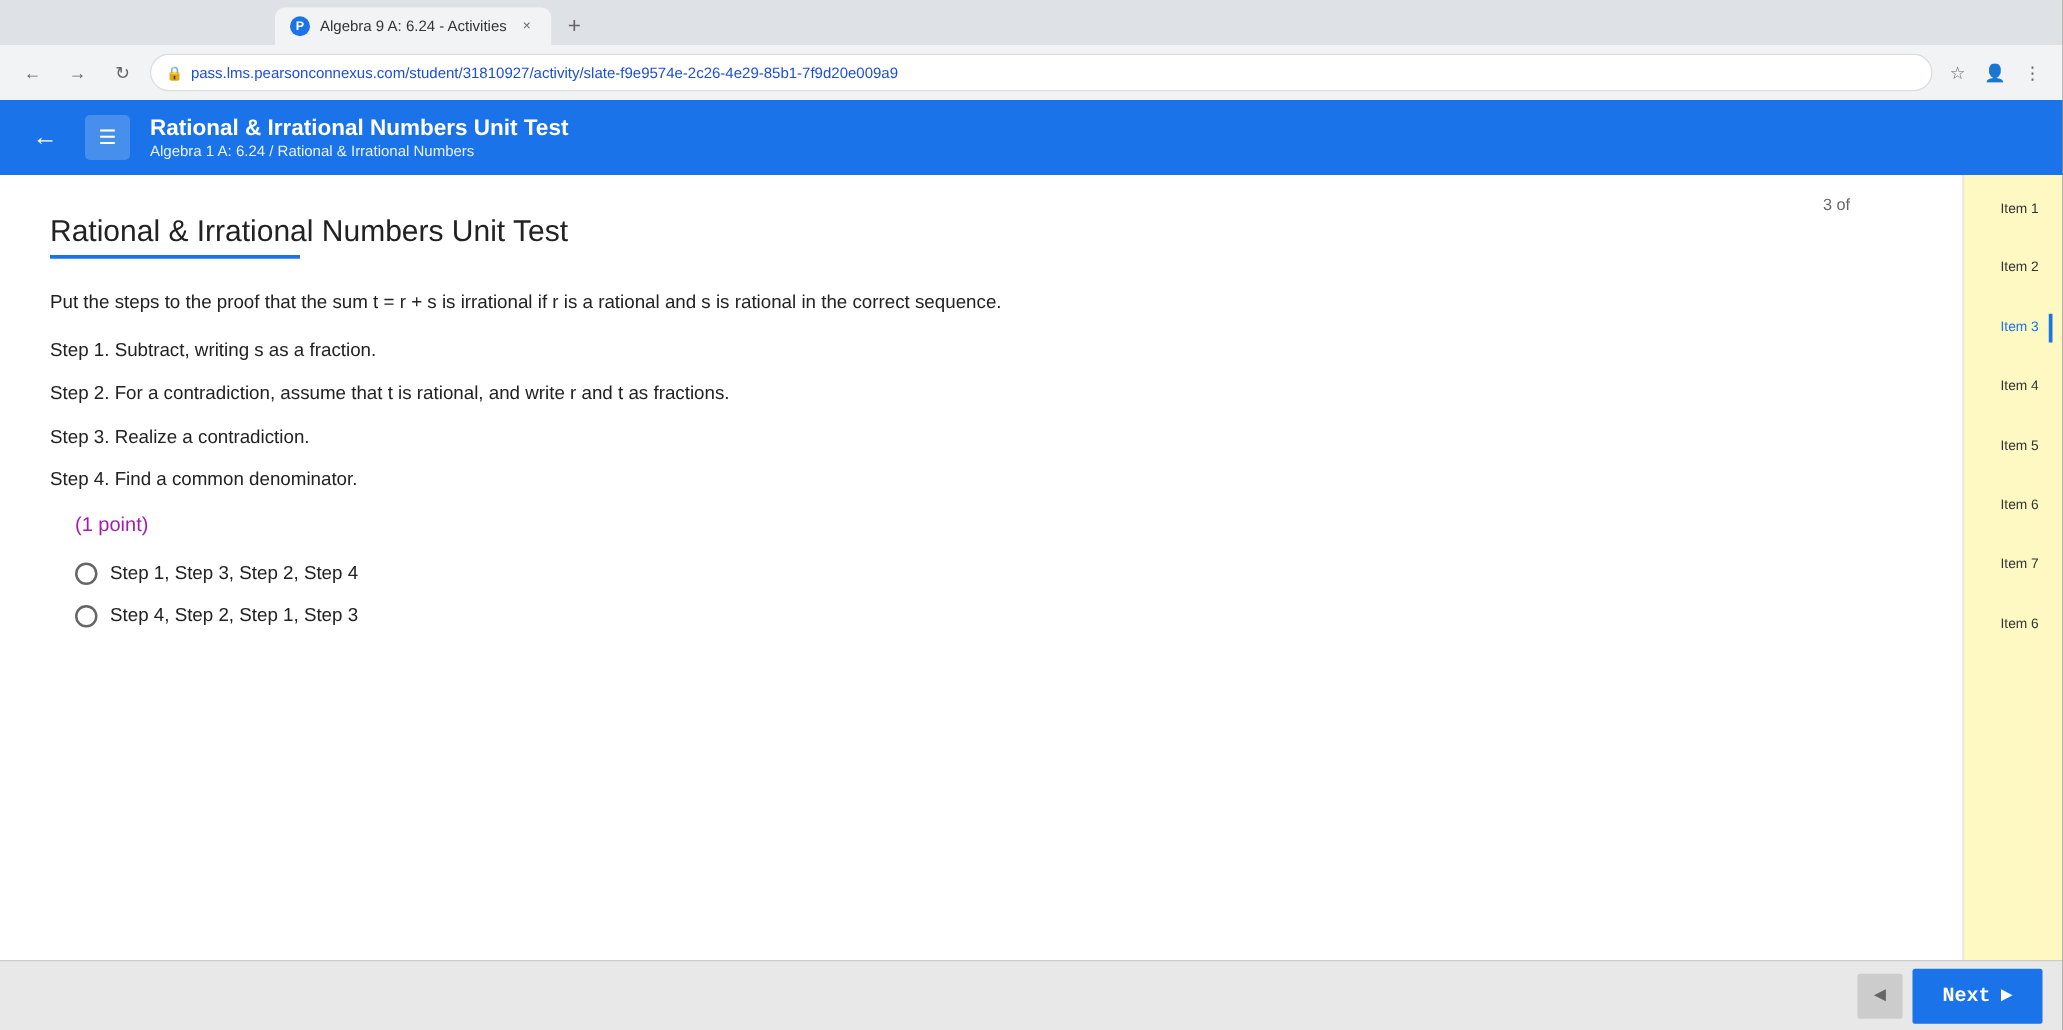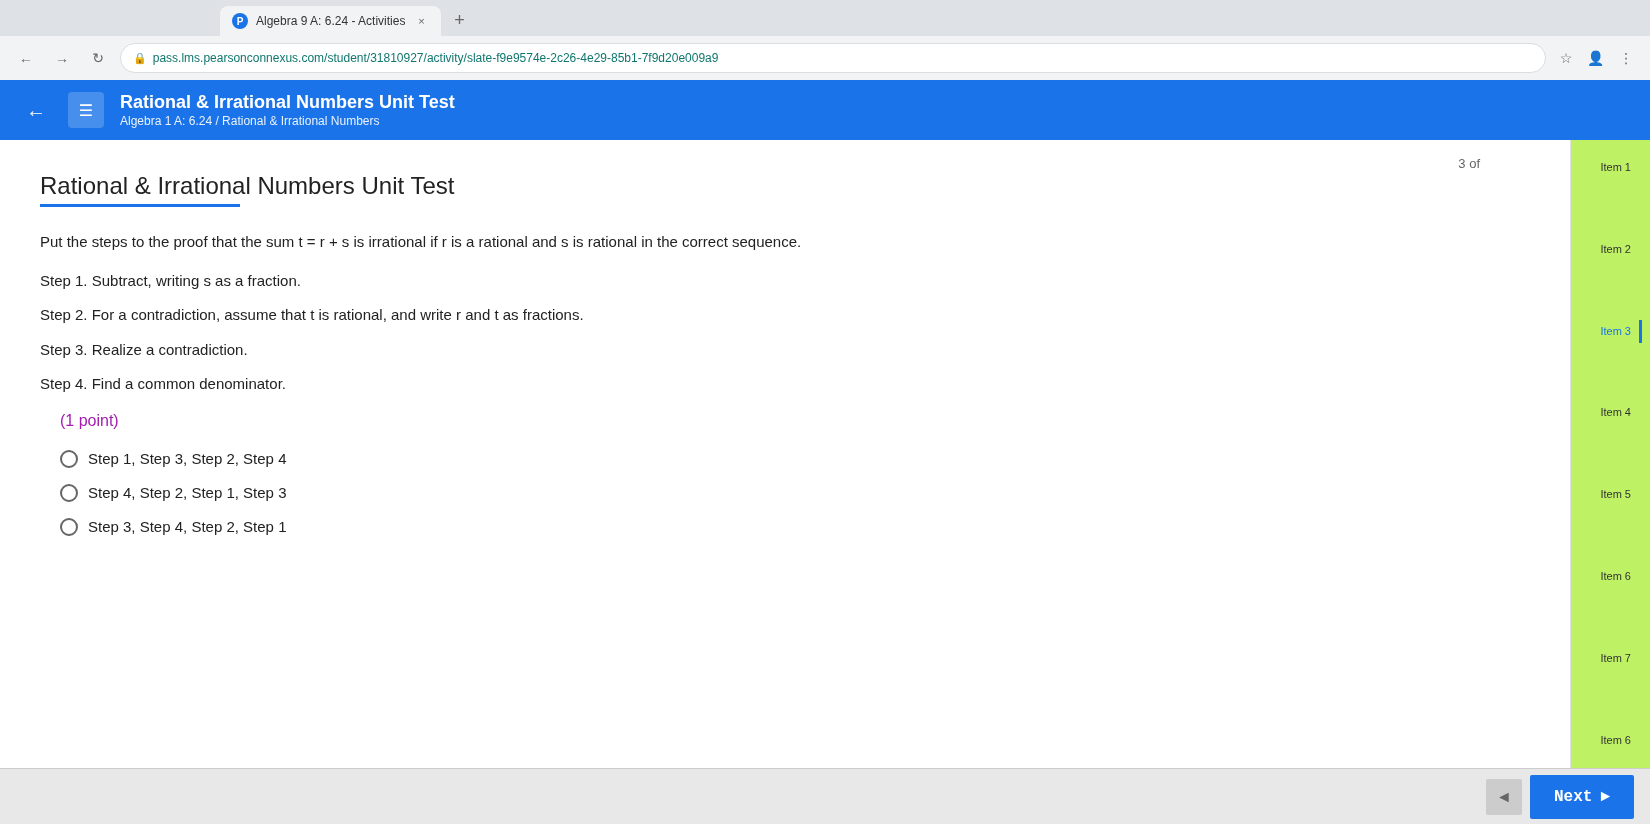--- a/index.html
+++ b/index.html
@@ -122,21 +122,21 @@
       border: 1px solid #ddd;
     }
 
     .lock-icon {
       color: #555;
       font-size: 11px;
     }
 
     .address-text {
       font-size: 12px;
-      color: #0f766e;
+      color: #1d4ed8;
       text-align: right;
     }
 
     .browser-actions {
       display: flex;
       gap: 6px;
       align-items: center;
     }
 
     .browser-action-btn {
@@ -268,28 +268,27 @@
       height: 18px;
       border: 2px solid #666;
       border-radius: 50%;
       flex-shrink: 0;
       background: white;
     }
 
     
     .side-nav {
       width: 80px;
-      background: #bef264;
+      background: #fef9c3;
       border-left: 1px solid #e0e0e0;
       display: flex;
       flex-direction: column;
       padding: 16px 8px;
-      gap: 12px;
+      gap: 24px;
       overflow-y: auto;
-      justify-content: space-between;
     }
 
     .side-nav-item {
       display: flex;
       flex-direction: column;
       align-items: flex-end;
       padding: 4px 8px;
       font-size: 11px;
       color: #333;
       cursor: pointer;
@@ -422,24 +421,20 @@
 
         <ul class="options-list">
           <li class="option-item">
             <div class="radio-circle"></div>
             <span>Step 1, Step 3, Step 2, Step 4</span>
           </li>
           <li class="option-item">
             <div class="radio-circle"></div>
             <span>Step 4, Step 2, Step 1, Step 3</span>
           </li>
-          <li class="option-item">
-            <div class="radio-circle"></div>
-            <span>Step 3, Step 4, Step 2, Step 1</span>
-          </li>
         </ul>
       </div>
 
       <div class="side-nav">
         <div class="side-nav-item">
           <span>Item 1</span>
         </div>
         <div class="side-nav-item">
           <span>Item 2</span>
         </div>

